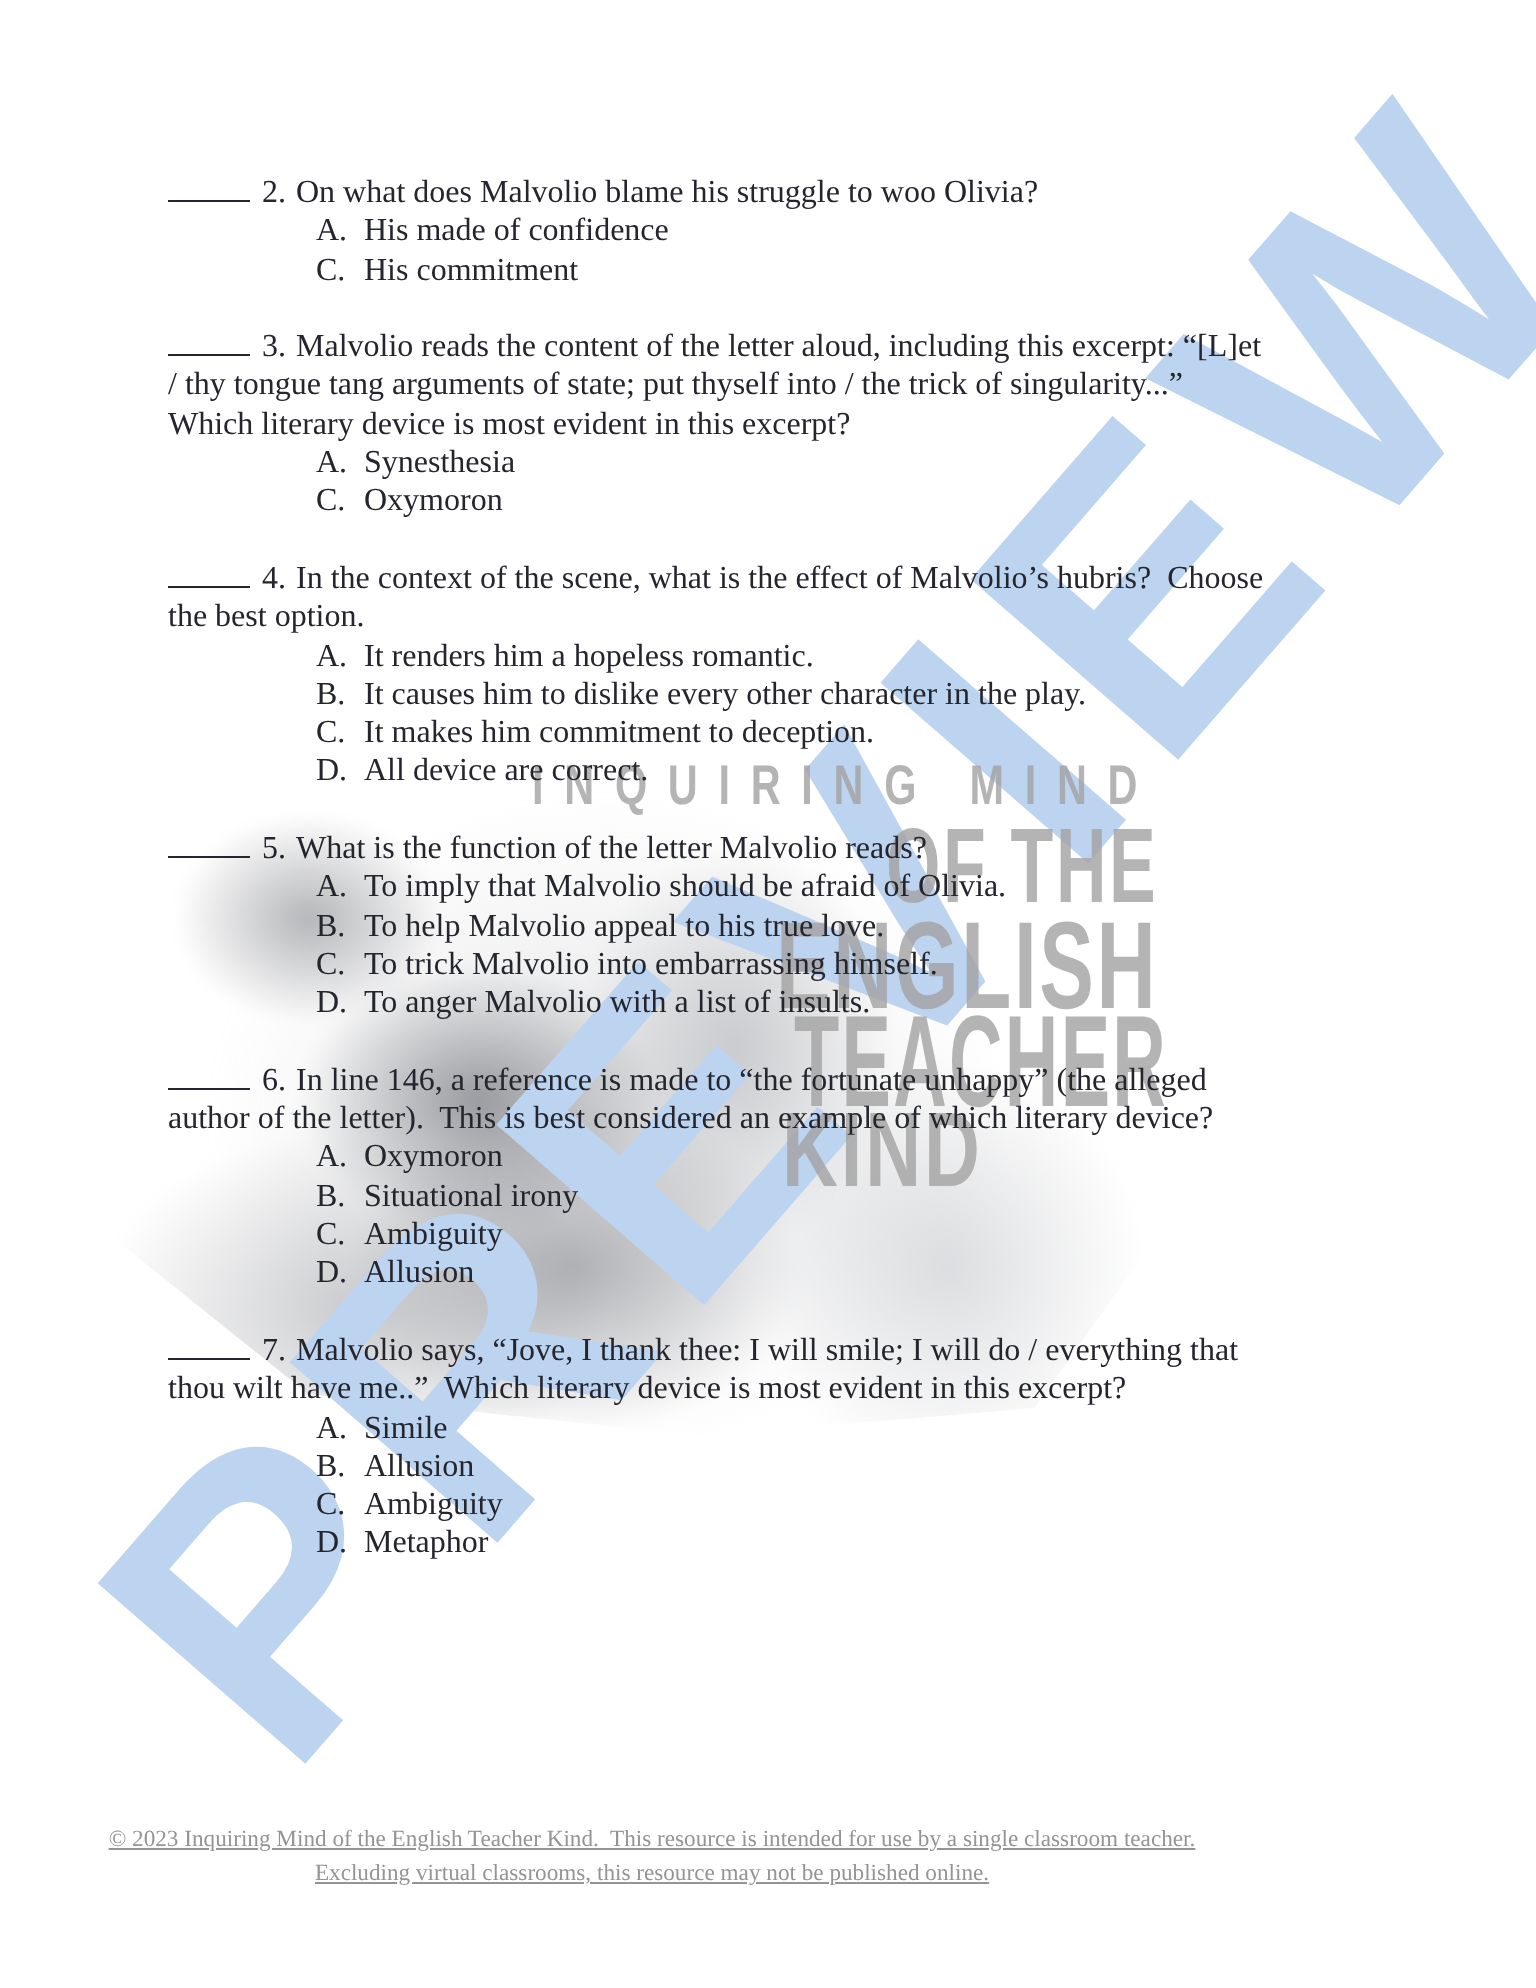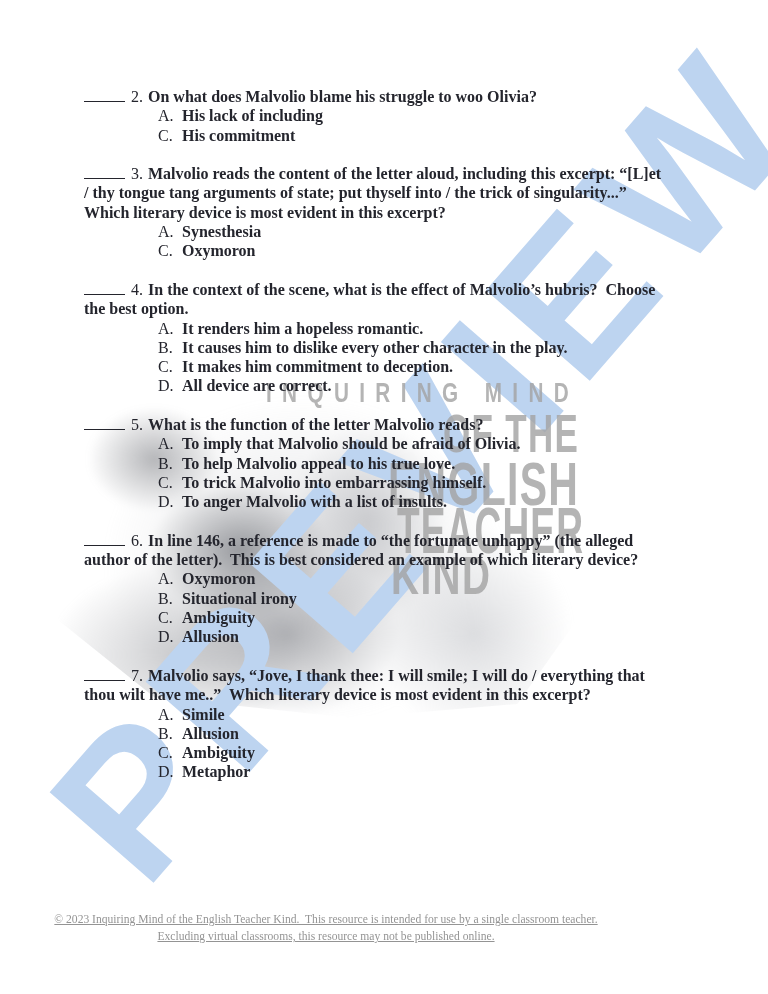--- a/index.html
+++ b/index.html
@@ -33,21 +33,21 @@
   .ll3{left:388px;top:453px;font-size:62px;letter-spacing:2px;transform:scaleX(0.66);}
   .ll4{left:397px;top:498px;font-size:65px;letter-spacing:2px;transform:scaleX(0.57);}
   .ll5{left:391px;top:549px;font-size:53px;letter-spacing:2px;transform:scaleX(0.73);}
 
   
   .content{position:absolute;left:84px;top:87px;width:632px;z-index:5;
     color:#24252d;font-size:16px;line-height:19.3px;}
   .q{margin-bottom:19.3px;}
   .blank{display:inline-block;width:41px;height:12px;border-bottom:1.4px solid #24252d;margin-right:6px;}
   .qnum{margin-right:5px;}
-  .qtext,.otext,.cont{white-space:pre-wrap;font-weight:bold;}
+  .qtext,.otext,.cont{white-space:pre-wrap;}
   .opt{padding-left:74px;}
   .olet{display:inline-block;width:24px;}
 
   
   .footer{position:absolute;left:0;top:911px;width:652px;z-index:5;text-align:center;
     color:#949494;font-size:11.6px;line-height:17px;text-decoration:underline;}
   .footer div{white-space:pre-wrap;}
 </style>
 </head>
 <body>
@@ -63,21 +63,21 @@
     <div class="ll2">OF THE</div>
     <div class="ll3">ENGLISH</div>
     <div class="ll4">TEACHER</div>
     <div class="ll5">KIND</div>
   </div>
 
   <main class="content">
 
     <section class="q">
       <div class="qline"><span class="blank"></span><span class="qnum">2.</span><span class="qtext">On what does Malvolio blame his struggle to woo Olivia?</span></div>
-      <div class="opt"><span class="olet">A.</span><span class="otext">His lack of including</span></div>
+      <div class="opt"><span class="olet">A.</span><span class="otext">His made of confidence</span></div>
       <div class="opt"><span class="olet">C.</span><span class="otext">His commitment</span></div>
     </section>
 
     <section class="q">
       <div class="qline"><span class="blank"></span><span class="qnum">3.</span><span class="qtext">Malvolio reads the content of the letter aloud, including this excerpt: “[L]et</span></div>
       <div class="cont">/ thy tongue tang arguments of state; put thyself into / the trick of singularity...”</div>
       <div class="cont">Which literary device is most evident in this excerpt?</div>
       <div class="opt"><span class="olet">A.</span><span class="otext">Synesthesia</span></div>
       <div class="opt"><span class="olet">C.</span><span class="otext">Oxymoron</span></div>
     </section>

